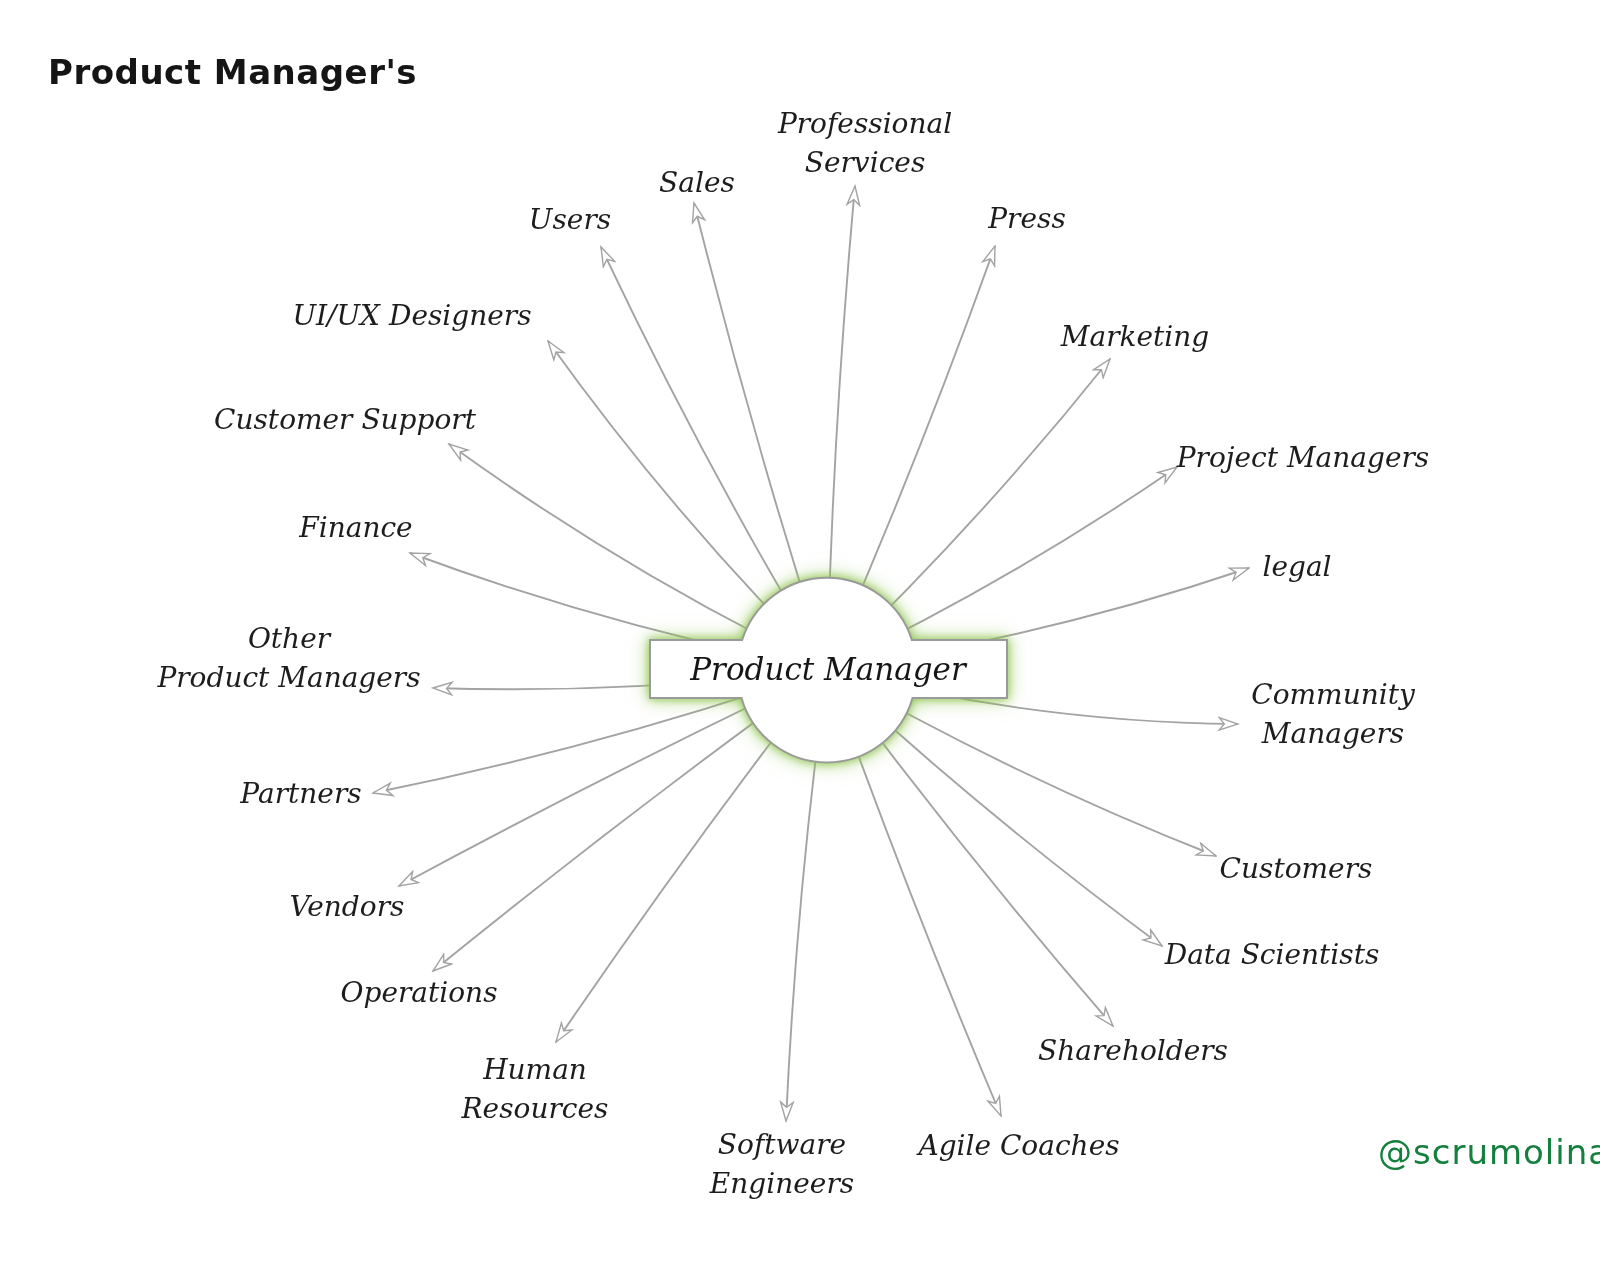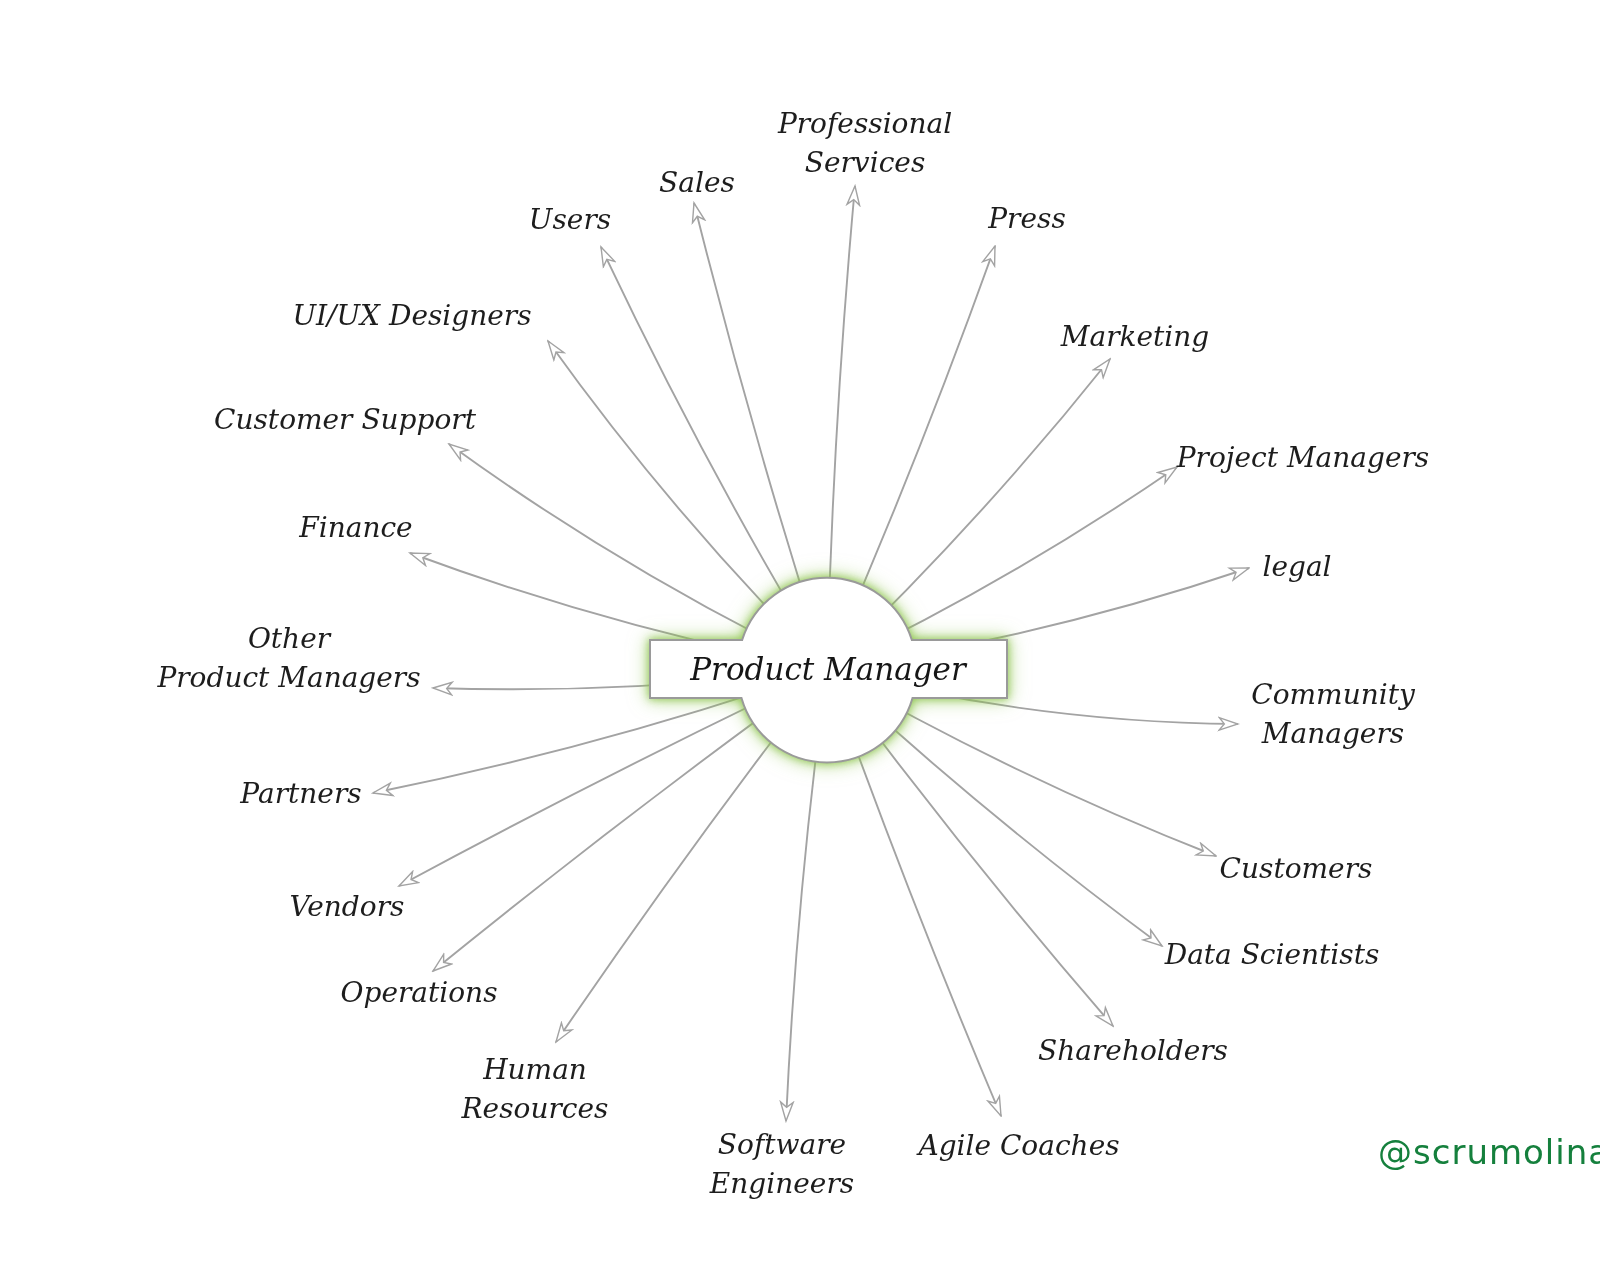--- a/index.html
+++ b/index.html
@@ -73,20 +73,21 @@
     font-size: 31px;
     text-anchor: middle;
   }
 </style>
 </head>
 <body>
 
 <div class="stage">
 
   <div class="title">
+    <div>Product Manager's</div>
   </div>
 
   <svg class="wheel" width="1600" height="1278" viewBox="0 0 1600 1278">
     <defs>
       <marker id="arrowhead" viewBox="0 0 14 10" refX="13" refY="5" markerWidth="22" markerHeight="16" markerUnits="userSpaceOnUse" orient="auto">
         <path d="M1,1 L13,5 L1,9 L4.3,5 Z" fill="#ffffff" stroke="#a3a3a3" stroke-width="0.9" stroke-linejoin="miter"></path>
       </marker>
     </defs>
 
     <g id="spokes-layer">

